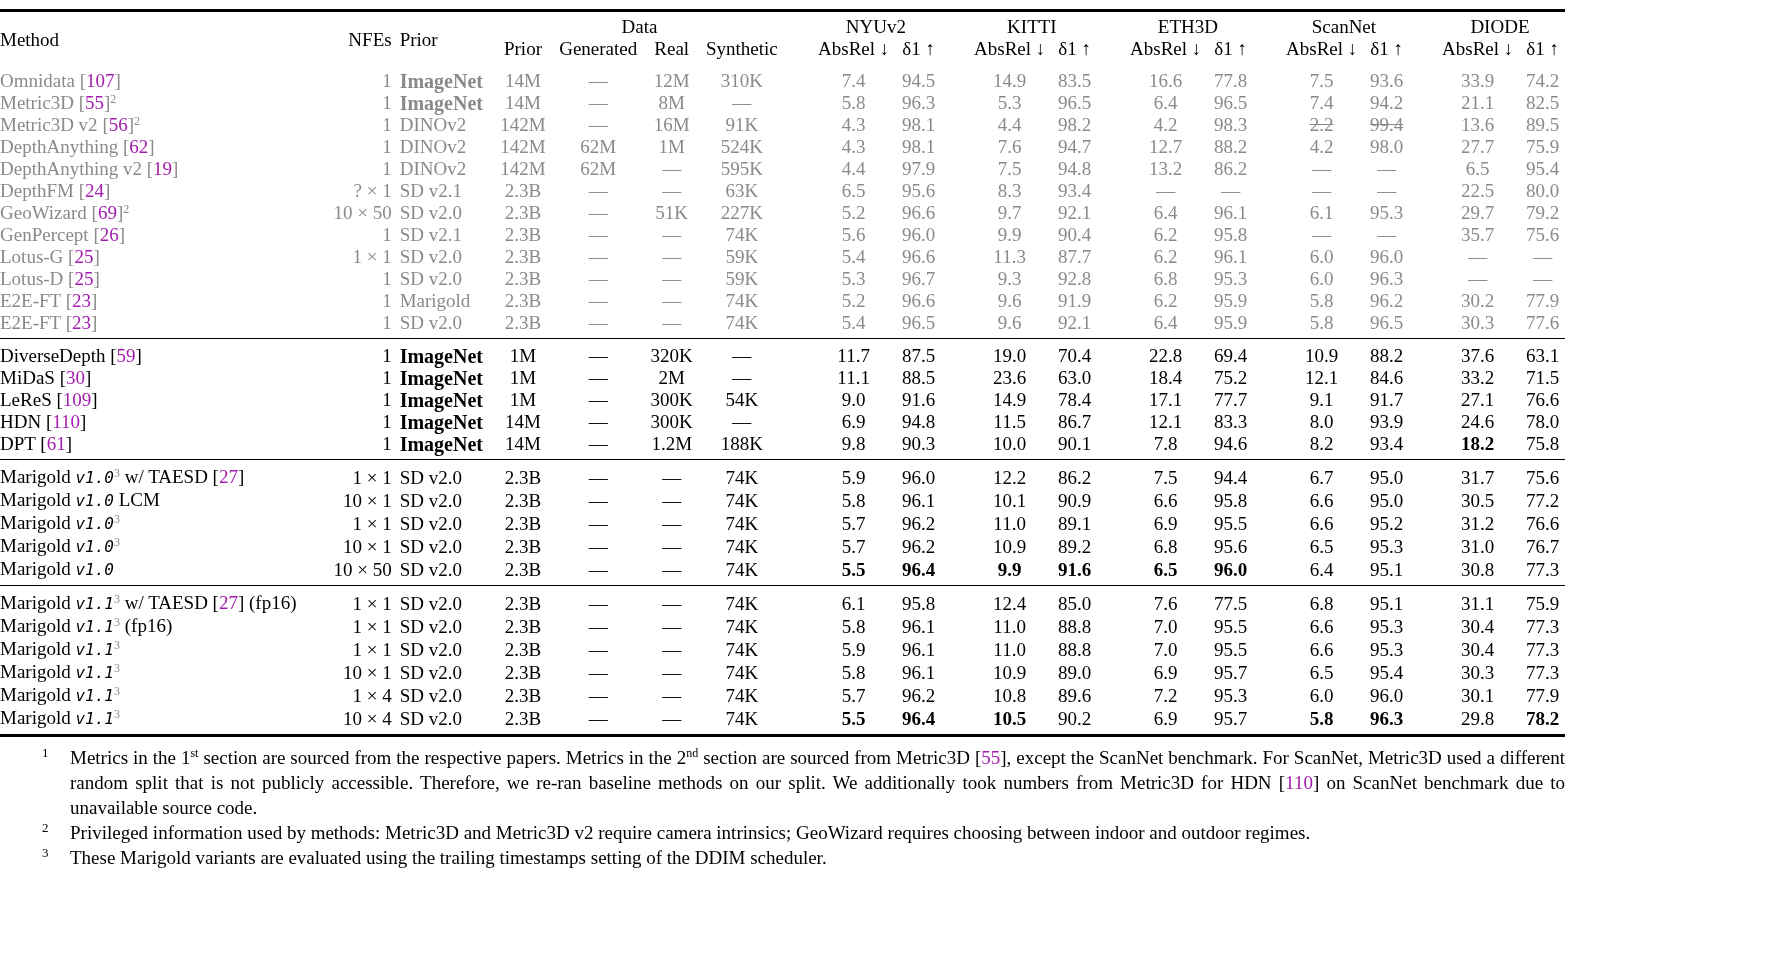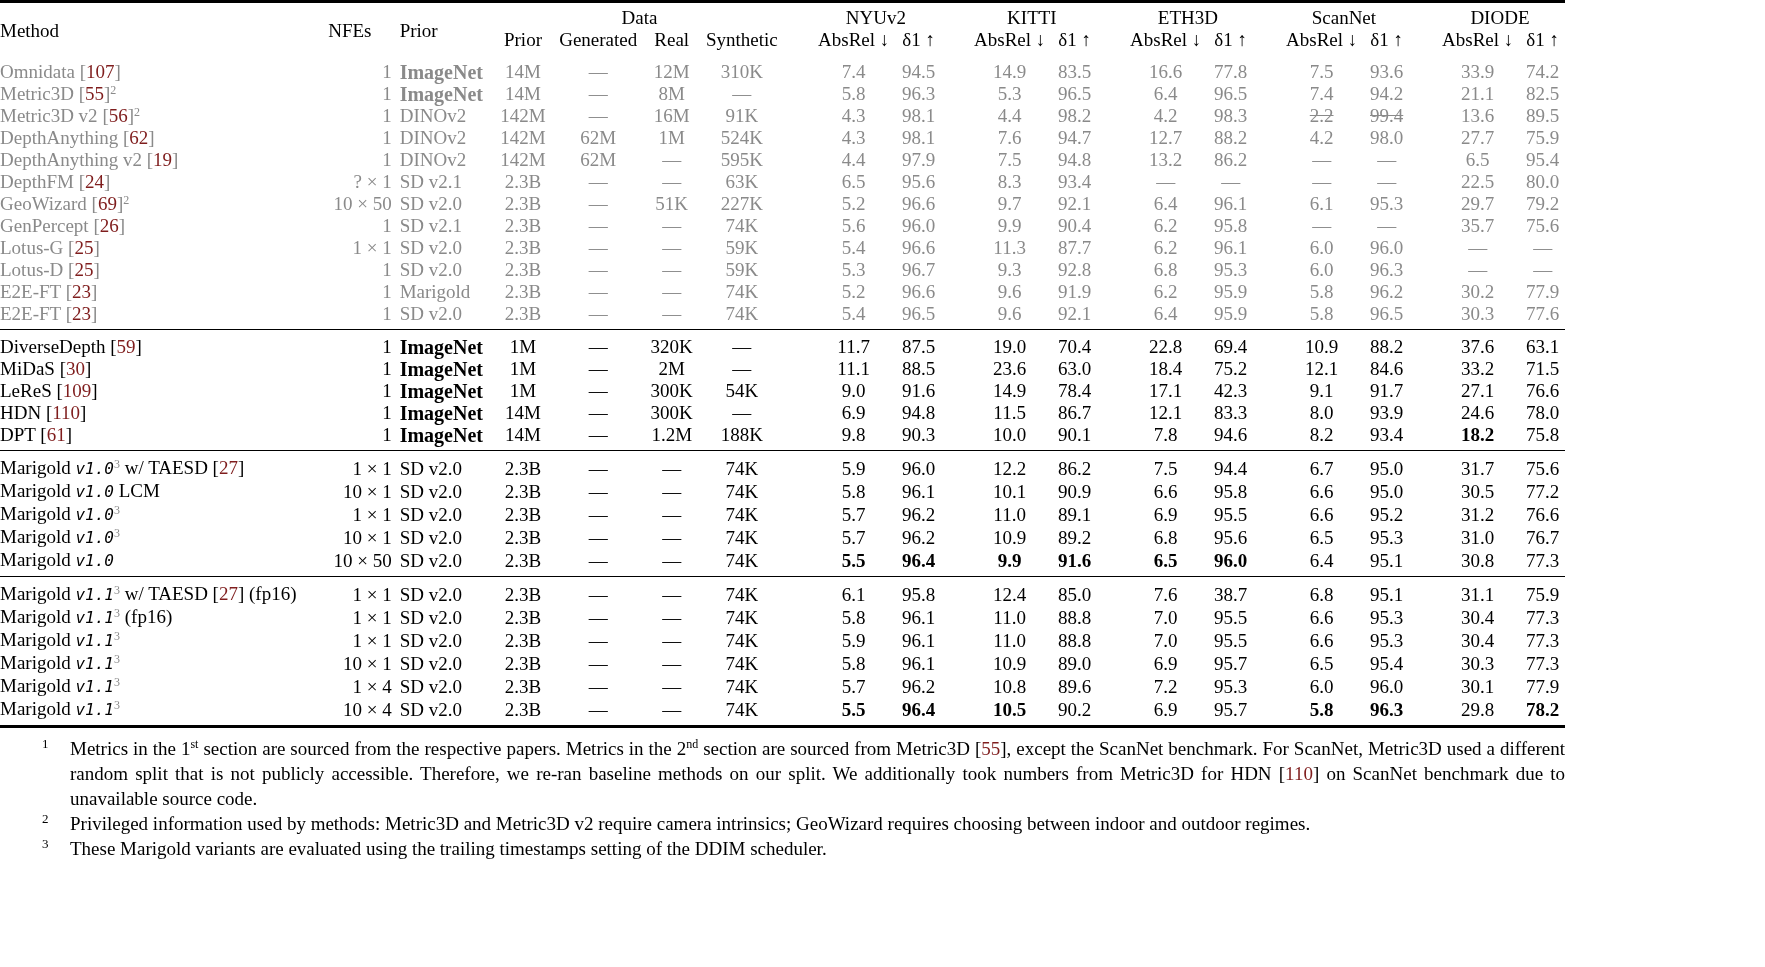--- a/index.html
+++ b/index.html
@@ -1,30 +1,30 @@
 <!DOCTYPE html>
 <html><head>
 <meta charset="utf-8">
 <style>
   html,body{margin:0;padding:0;background:#fff;}
   body{width:1765px;height:967px;overflow:hidden;font-family:"Liberation Serif","DejaVu Serif",serif;color:#000;}
-  #wrap{position:absolute;left:0;top:0;width:1565px;}
+  #wrap{position:absolute;left:0;top:9px;width:1565px;}
   table{border-collapse:collapse;width:1565px;font-size:19px;line-height:22px;}
   .top-rule{border-top:3px solid #000;}
   .sep td{border-top:1.5px solid #000;}
   th,td{padding:0 4px;white-space:nowrap;font-weight:normal;}
   thead th{vertical-align:bottom;}
   .hdr1 th{padding-top:4px;}
   .hdr2 th{padding-bottom:4px;}
   td.num,th.num{text-align:center;}
   td.nfe{text-align:right;}
   td.method{text-align:left;padding-left:0;}
   .gray{color:#8a8a8a;}
   .prior-small{font-size:20px;font-weight:bold;}
-  .ref{color:#7f1d1d;font-family:Liberation Serif, serif;}
+  .ref{color:#a21caf;font-family:Liberation Serif, serif;}
   .sup{font-size:12px;vertical-align:top;position:relative;top:-4px;}
   .sup3{color:#8a8a8a;}
   .mono{font-family:"DejaVu Sans Mono","Liberation Mono",monospace;font-size:16px;font-style:italic;}
   .b{font-weight:bold;}
   .u{}
   .s{text-decoration:line-through;margin-top:32px;}
   tbody td{height:22px;}
   tr.first-in-sec td{padding-top:6px;}
   tr.last-in-sec td{padding-bottom:4px;}
   #footnotes{font-size:19px;line-height:25px;margin-top:8px;width:1565px;}
@@ -34,21 +34,21 @@
   .gap-col{width:18px;}
 </style>
 </head>
 <body>
 
 <div id="wrap">
   <table>
     <thead>
       <tr class="hdr1 top-rule">
         <th rowspan="2" style="text-align:left;padding-left:0;vertical-align:middle;">Method</th>
-        <th rowspan="2" style="text-align:left;vertical-align:middle;">NFEs</th>
+        <th rowspan="2" style="text-align:right;vertical-align:middle;">NFEs</th>
         <th rowspan="2" style="text-align:left;vertical-align:middle;">Prior</th>
         <th colspan="4" class="num">Data</th>
         <th class="gap-col"></th>
         <th colspan="2" class="num">NYUv2</th>
         <th class="gap-col"></th>
         <th colspan="2" class="num">KITTI</th>
         <th class="gap-col"></th>
         <th colspan="2" class="num">ETH3D</th>
         <th class="gap-col"></th>
         <th colspan="2" class="num">ScanNet</th>
@@ -423,21 +423,21 @@
           <td class="num">300K</td>
           <td class="num">54K</td>
           <td class="gap-col"></td>
           <td class="num"><span>9.0</span></td>
           <td class="num"><span>91.6</span></td>
           <td class="gap-col"></td>
           <td class="num"><span>14.9</span></td>
           <td class="num"><span>78.4</span></td>
           <td class="gap-col"></td>
           <td class="num"><span>17.1</span></td>
-          <td class="num"><span>42.3</span></td>
+          <td class="num"><span>77.7</span></td>
           <td class="gap-col"></td>
           <td class="num"><span>9.1</span></td>
           <td class="num"><span>91.7</span></td>
           <td class="gap-col"></td>
           <td class="num"><span>27.1</span></td>
           <td class="num"><span>76.6</span></td>
         </tr>
         <tr>
           <td class="method"><span>HDN</span> [<span class="ref">110</span>]</td>
           <td class="nfe">1</td>
@@ -615,21 +615,21 @@
           <td class="num">—</td>
           <td class="num">74K</td>
           <td class="gap-col"></td>
           <td class="num"><span>6.1</span></td>
           <td class="num"><span>95.8</span></td>
           <td class="gap-col"></td>
           <td class="num"><span>12.4</span></td>
           <td class="num"><span>85.0</span></td>
           <td class="gap-col"></td>
           <td class="num"><span>7.6</span></td>
-          <td class="num"><span>38.7</span></td>
+          <td class="num"><span>77.5</span></td>
           <td class="gap-col"></td>
           <td class="num"><span>6.8</span></td>
           <td class="num"><span>95.1</span></td>
           <td class="gap-col"></td>
           <td class="num"><span>31.1</span></td>
           <td class="num"><span>75.9</span></td>
         </tr>
         <tr>
           <td class="method"><span>Marigold</span> <span class="mono">v1.1</span><span class="sup sup3">3</span><span> (fp16)</span></td>
           <td class="nfe">1 × 1</td>

